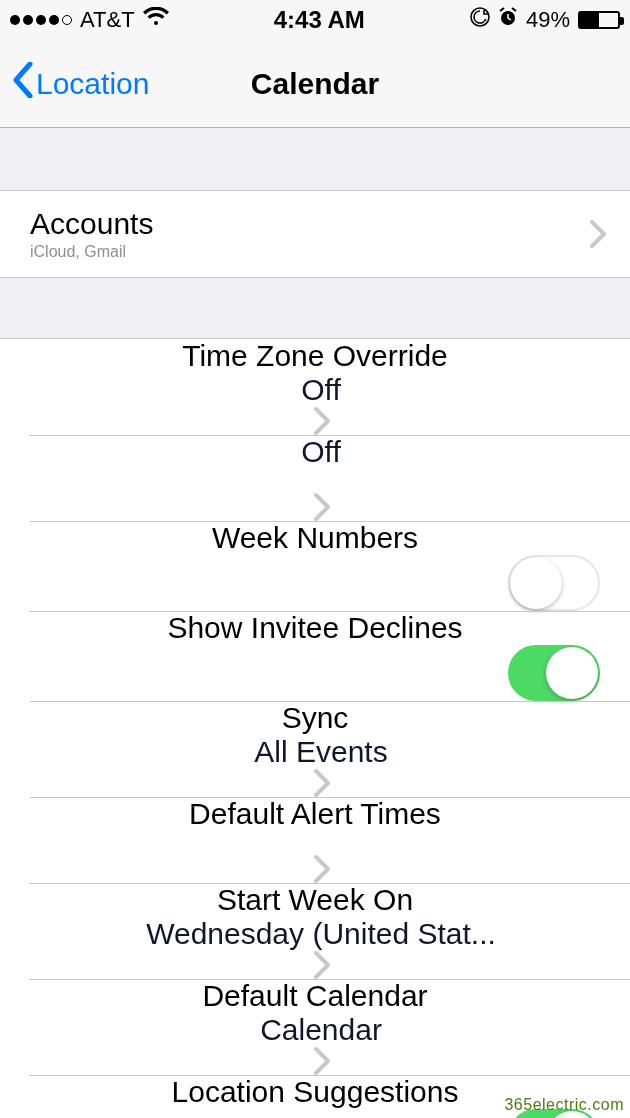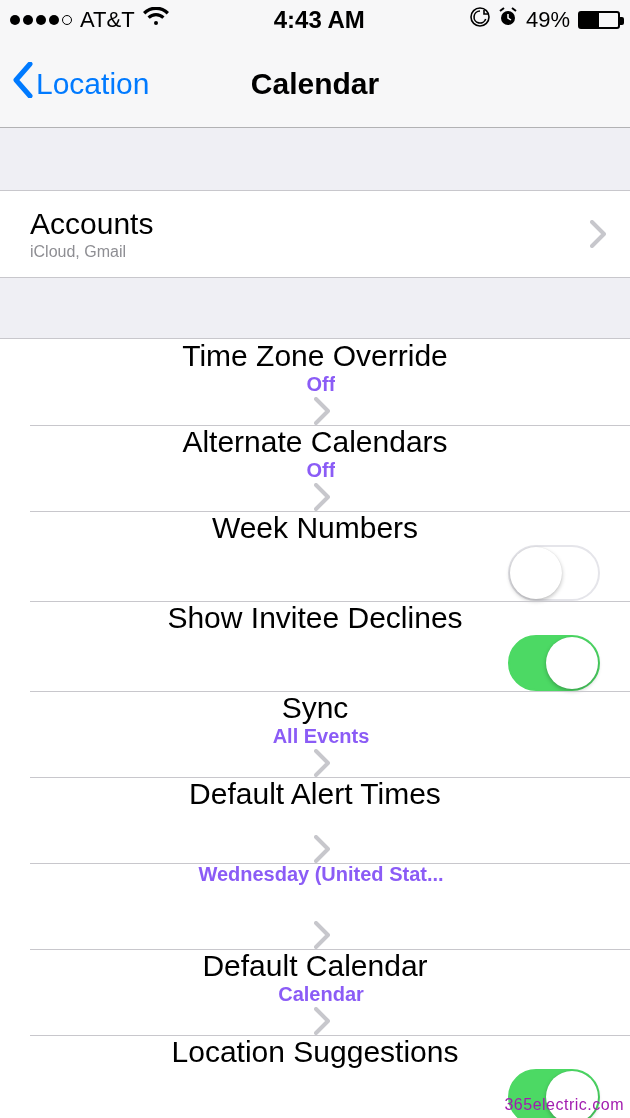--- a/index.html
+++ b/index.html
@@ -71,24 +71,23 @@
     position: relative;
     flex-direction: column;
   }
   .row + .row::before {
     content:""; position:absolute; left:30px; right:0; top:0;
     height:1px; background:#c8c7cc;
   }
   .row .label { font-size: 30px; color:#000; flex: 0 0 auto; }
   .row .value {
     flex: 1 1 auto; text-align: right;
-    font-size: 20px; color:#8b5cf6;
+    font-size: 30px; color:#0f172a;
     white-space: nowrap; overflow: hidden; text-overflow: ellipsis;
     padding-left: 12px;
-    font-weight: bold;
   }
   .row.has-sub { flex-direction: column; align-items: flex-start; justify-content:center; padding-right:44px; }
   .row.has-sub .label { font-size: 30px; }
   .row.has-sub .sub { font-size: 16px; color:#8e8e93; margin-top:2px; }
 
   .chevron {
     flex: 0 0 auto; margin-left: 14px;
     width: 16px; height: 28px;
   }
   .chevron svg { display:block; }
@@ -106,21 +105,21 @@
     position:absolute; top:0; width:52px; height:52px;
     background:#fff; border-radius:50%;
     box-shadow: 0 2px 4px rgba(0,0,0,.25), 0 0 1px rgba(0,0,0,.1);
   }
   .toggle.off .knob { left:0; }
   .toggle.on  .knob { right:0; }
 
   
   .watermark {
     position:absolute; right:6px; bottom:4px;
-    font-size:16px; color:#a21caf; letter-spacing:.5px;
+    font-size:16px; color:#4d7c0f; letter-spacing:.5px;
     font-family: Arial, sans-serif;
   }
 </style>
 </head>
 <body>
 
 <div class="status-bar">
   <div class="status-left">
     <span class="signal-dots">
       <span class="dot"></span>
@@ -189,21 +188,20 @@
     <span class="label">Time Zone Override</span>
     <span class="value">Off</span>
     <span class="chevron">
       <svg width="16" height="28" viewBox="0 0 16 28">
           <polyline points="2,2 14,14 2,26" fill="none" stroke="#c7c7cc" stroke-width="4" stroke-linecap="round" stroke-linejoin="round"></polyline>
         </svg>
     </span>
   </div>
 
   <div class="row">
-    <span class="label">Alternate Calendars</span>
     <span class="value">Off</span>
     <span class="chevron">
       <svg width="16" height="28" viewBox="0 0 16 28">
           <polyline points="2,2 14,14 2,26" fill="none" stroke="#c7c7cc" stroke-width="4" stroke-linecap="round" stroke-linejoin="round"></polyline>
         </svg>
     </span>
   </div>
 
   <div class="row">
     <span class="label">Week Numbers</span>
@@ -235,20 +233,21 @@
     <span class="label">Default Alert Times</span>
     <span class="value"></span>
     <span class="chevron">
       <svg width="16" height="28" viewBox="0 0 16 28">
           <polyline points="2,2 14,14 2,26" fill="none" stroke="#c7c7cc" stroke-width="4" stroke-linecap="round" stroke-linejoin="round"></polyline>
         </svg>
     </span>
   </div>
 
   <div class="row">
+    <span class="label">Start Week On</span>
     <span class="value">Wednesday (United Stat...</span>
     <span class="chevron">
       <svg width="16" height="28" viewBox="0 0 16 28">
           <polyline points="2,2 14,14 2,26" fill="none" stroke="#c7c7cc" stroke-width="4" stroke-linecap="round" stroke-linejoin="round"></polyline>
         </svg>
     </span>
   </div>
 
   <div class="row">
     <span class="label">Default Calendar</span>

